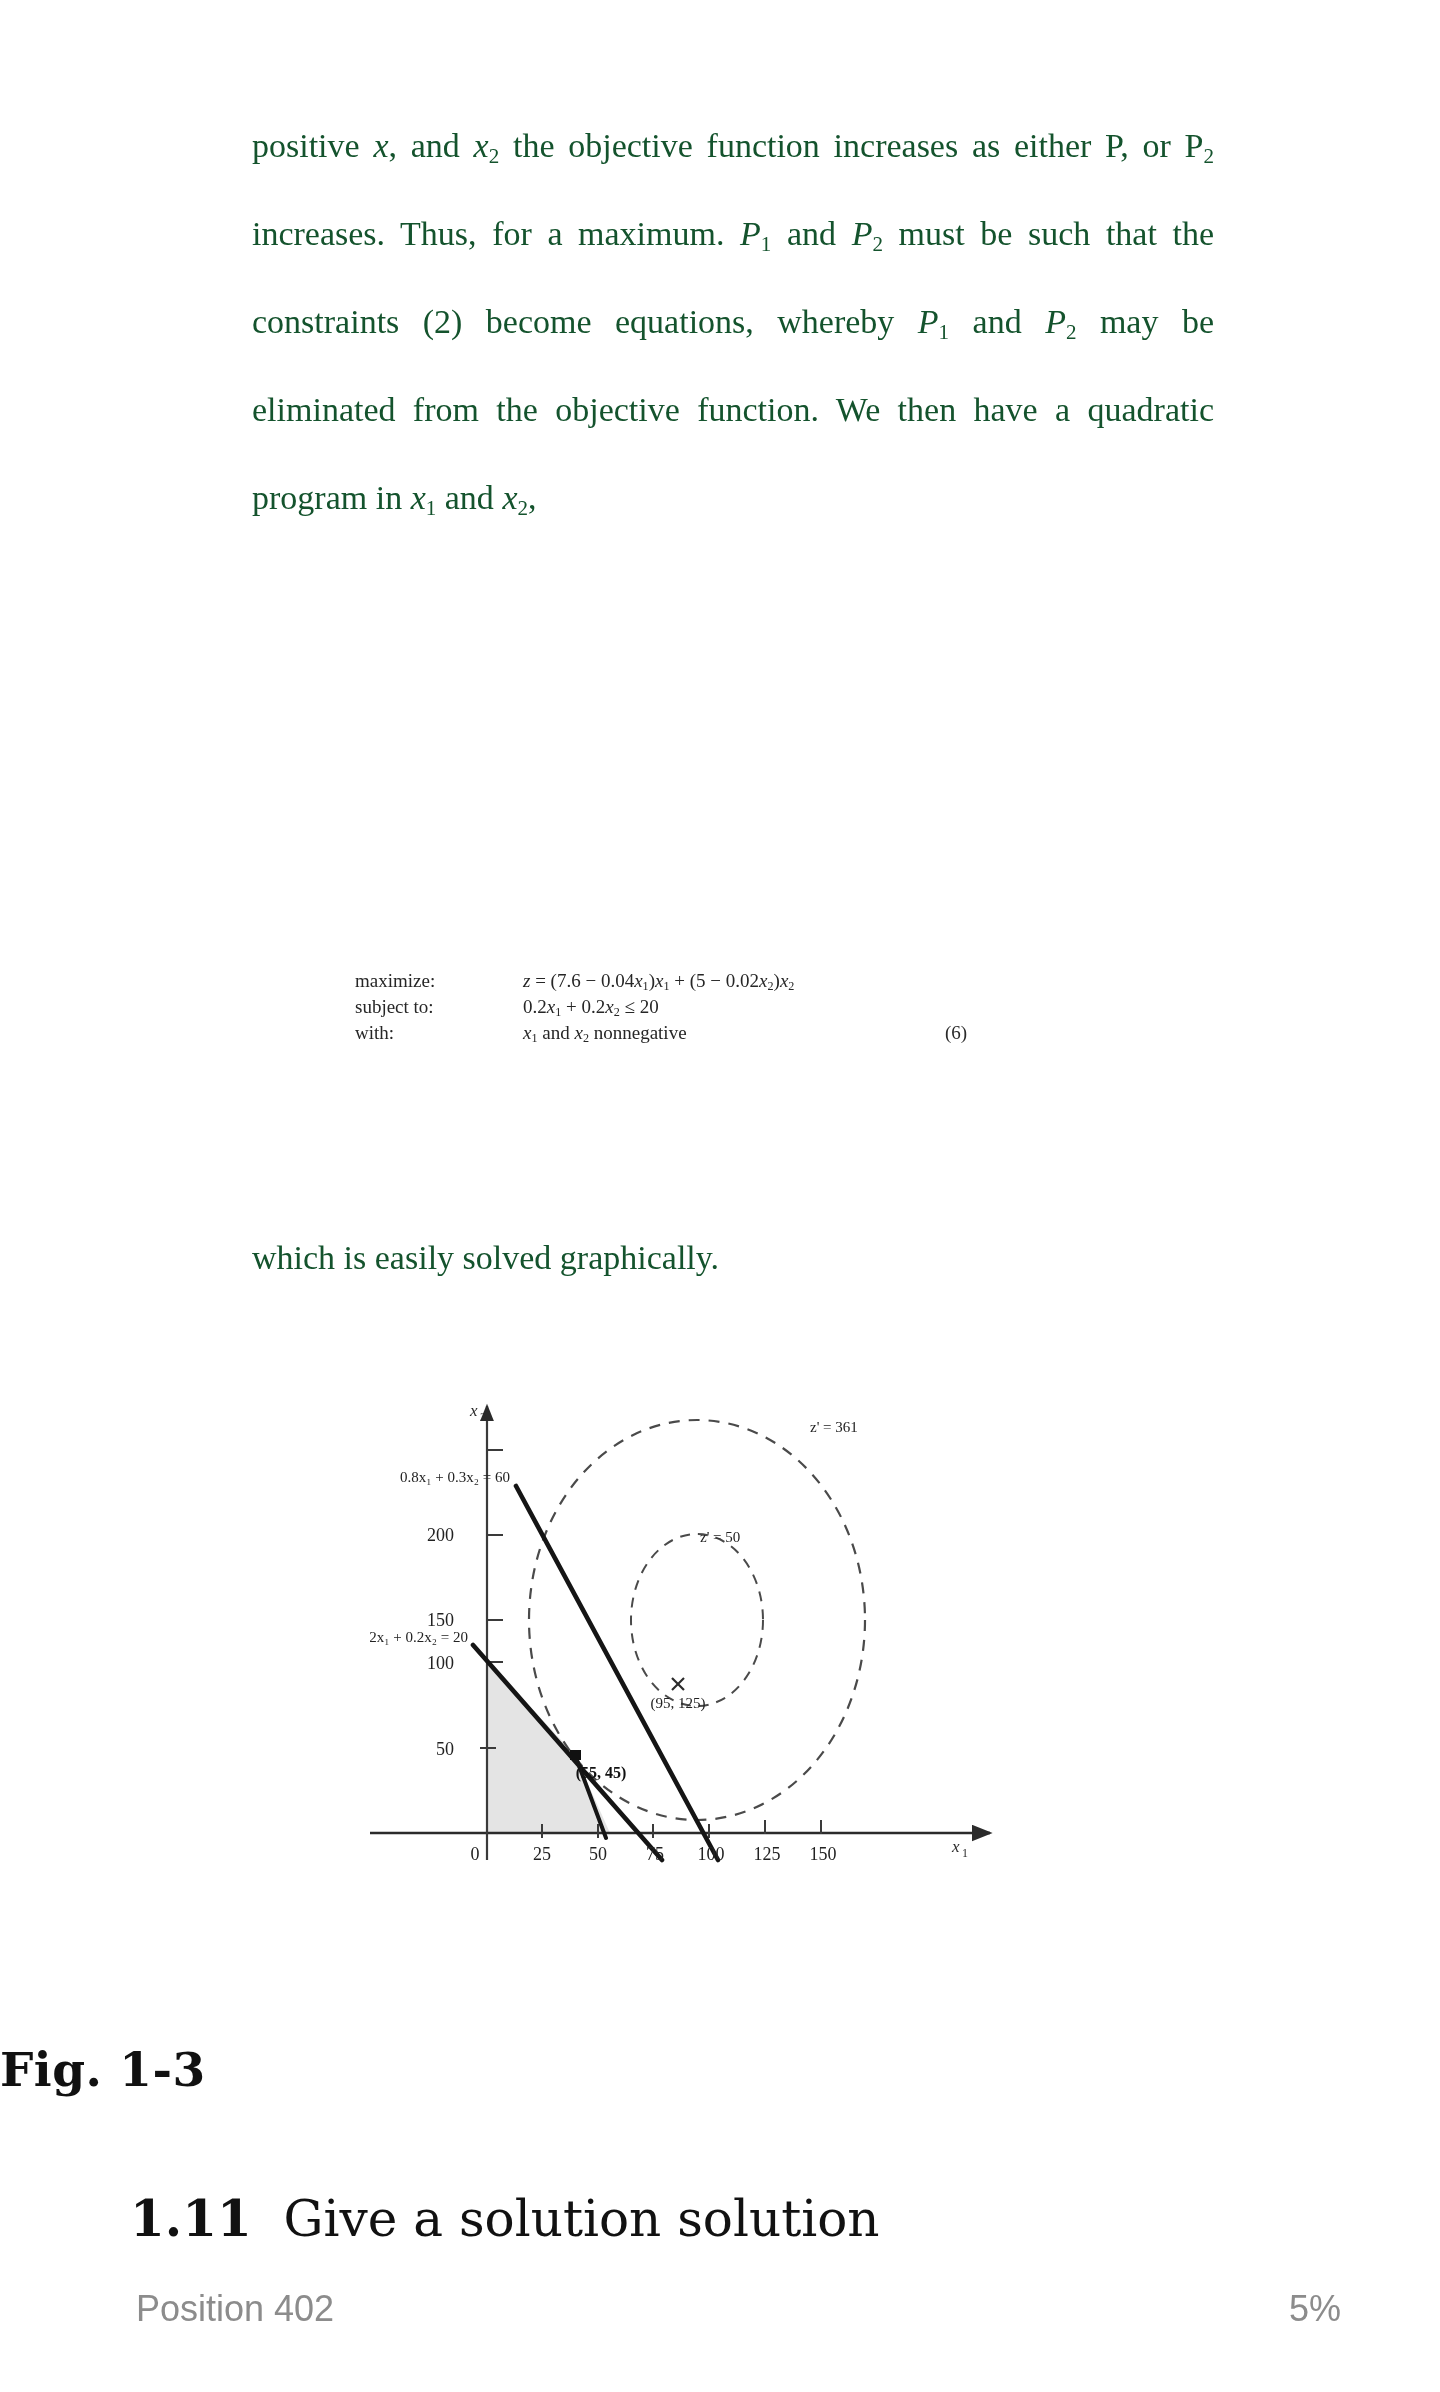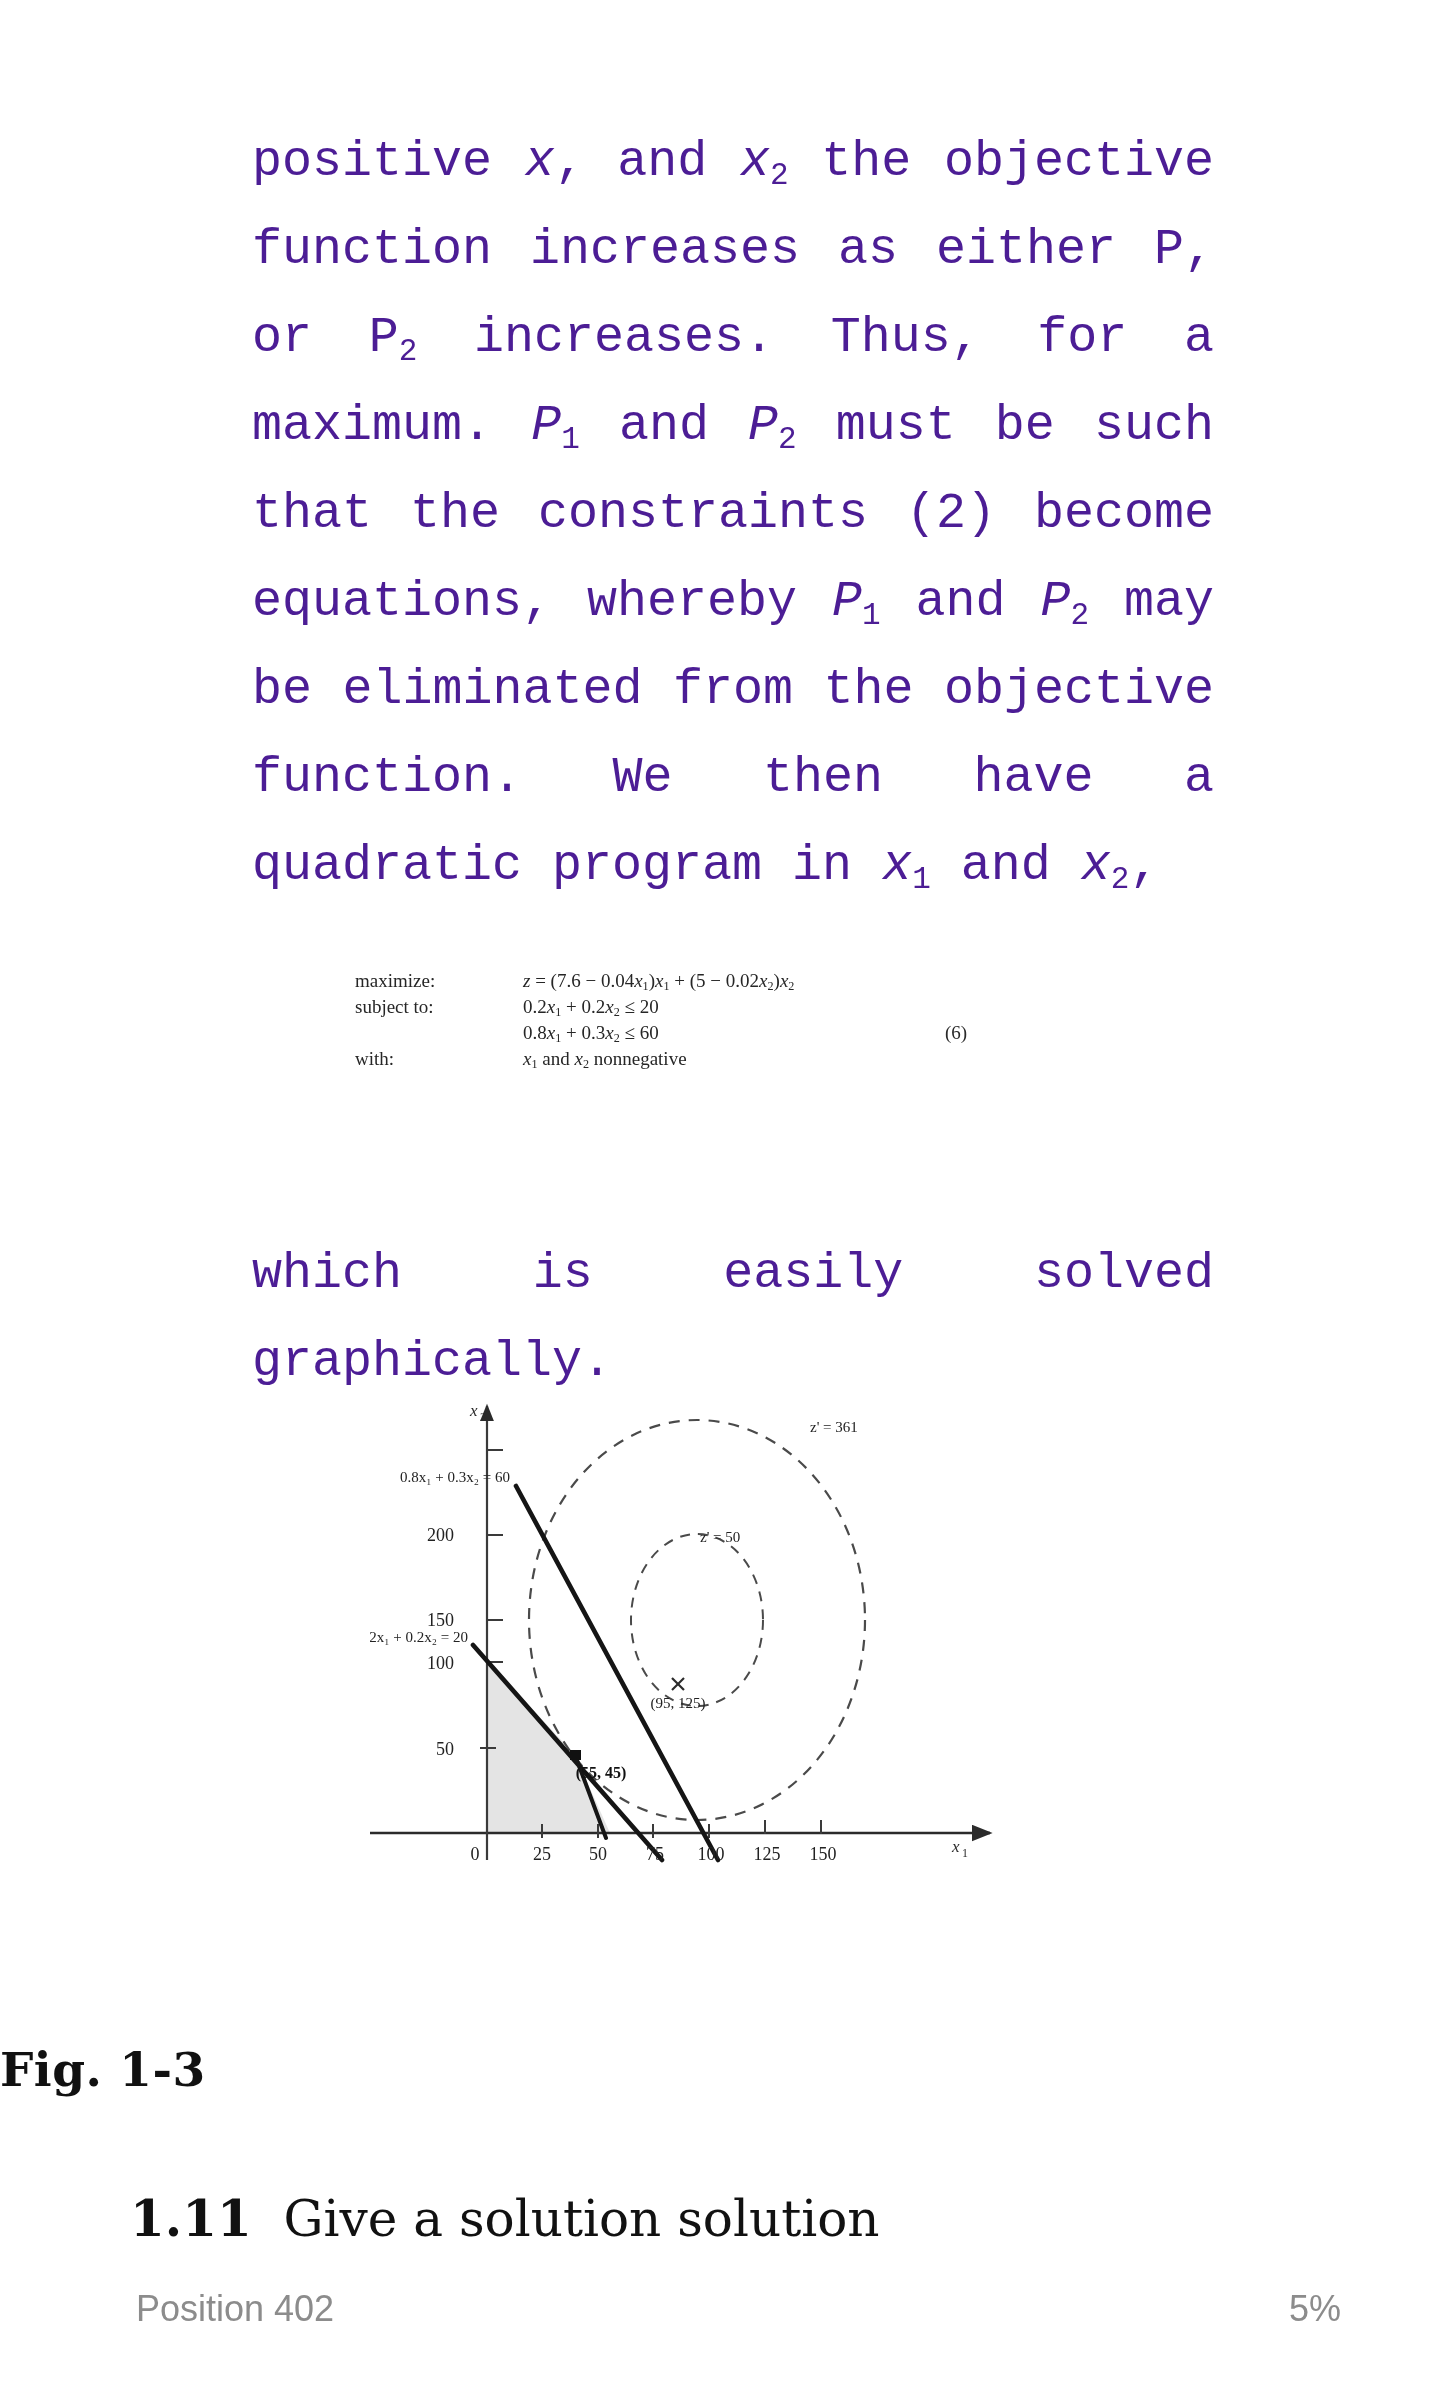--- a/index.html
+++ b/index.html
@@ -26,26 +26,26 @@
   }
 
   #content-column {
     position: absolute;
     left: 0; top: 0;
     width: 1440px;
   }
 
   
   .para {
-    font-family: Liberation Mono, monospace;
-    font-size: 50px;
+    font-family: Liberation Serif, serif;
+    font-size: 34px;
     line-height: 88px;
     text-align: justify;
     text-justify: inter-word;
-    color: #4c1d95;
+    color: #14532d;
     -webkit-hyphens: none;
     hyphens: none;
   }
   .para.p1 {
     position: absolute;
     left: 252px;
     top: 68px;
     width: 962px;
   }
   .para.p2 {
@@ -189,26 +189,20 @@
         <span class="eq-body"><span class="v">z</span> = (7.6 − 0.04<span class="v">x</span><sub>1</sub>)<span class="v">x</span><sub>1</sub> + (5 − 0.02<span class="v">x</span><sub>2</sub>)<span class="v">x</span><sub>2</sub></span>
       </div>
       <div class="eq-row">
         <div class="eq-label-wrap">
           <span class="eq-label">subject to:</span>
         </div>
         <span class="eq-body">0.2<span class="v">x</span><sub>1</sub> + 0.2<span class="v">x</span><sub>2</sub> ≤ 20</span>
       </div>
       <div class="eq-row">
         <div class="eq-label-wrap">
-          <span class="eq-label"></span>
-        </div>
-        <span class="eq-body">0.8<span class="v">x</span><sub>1</sub> + 0.3<span class="v">x</span><sub>2</sub> ≤ 60</span>
-      </div>
-      <div class="eq-row">
-        <div class="eq-label-wrap">
           <span class="eq-label">with:</span>
         </div>
         <span class="eq-body"><span class="v">x</span><sub>1</sub> and <span class="v">x</span><sub>2</sub> nonnegative</span>
       </div>
       <div id="equation-number">(6)</div>
     </div>
 
     <p class="para p2">which is easily solved graphically.</p>
 
     <div id="figure-graph">

